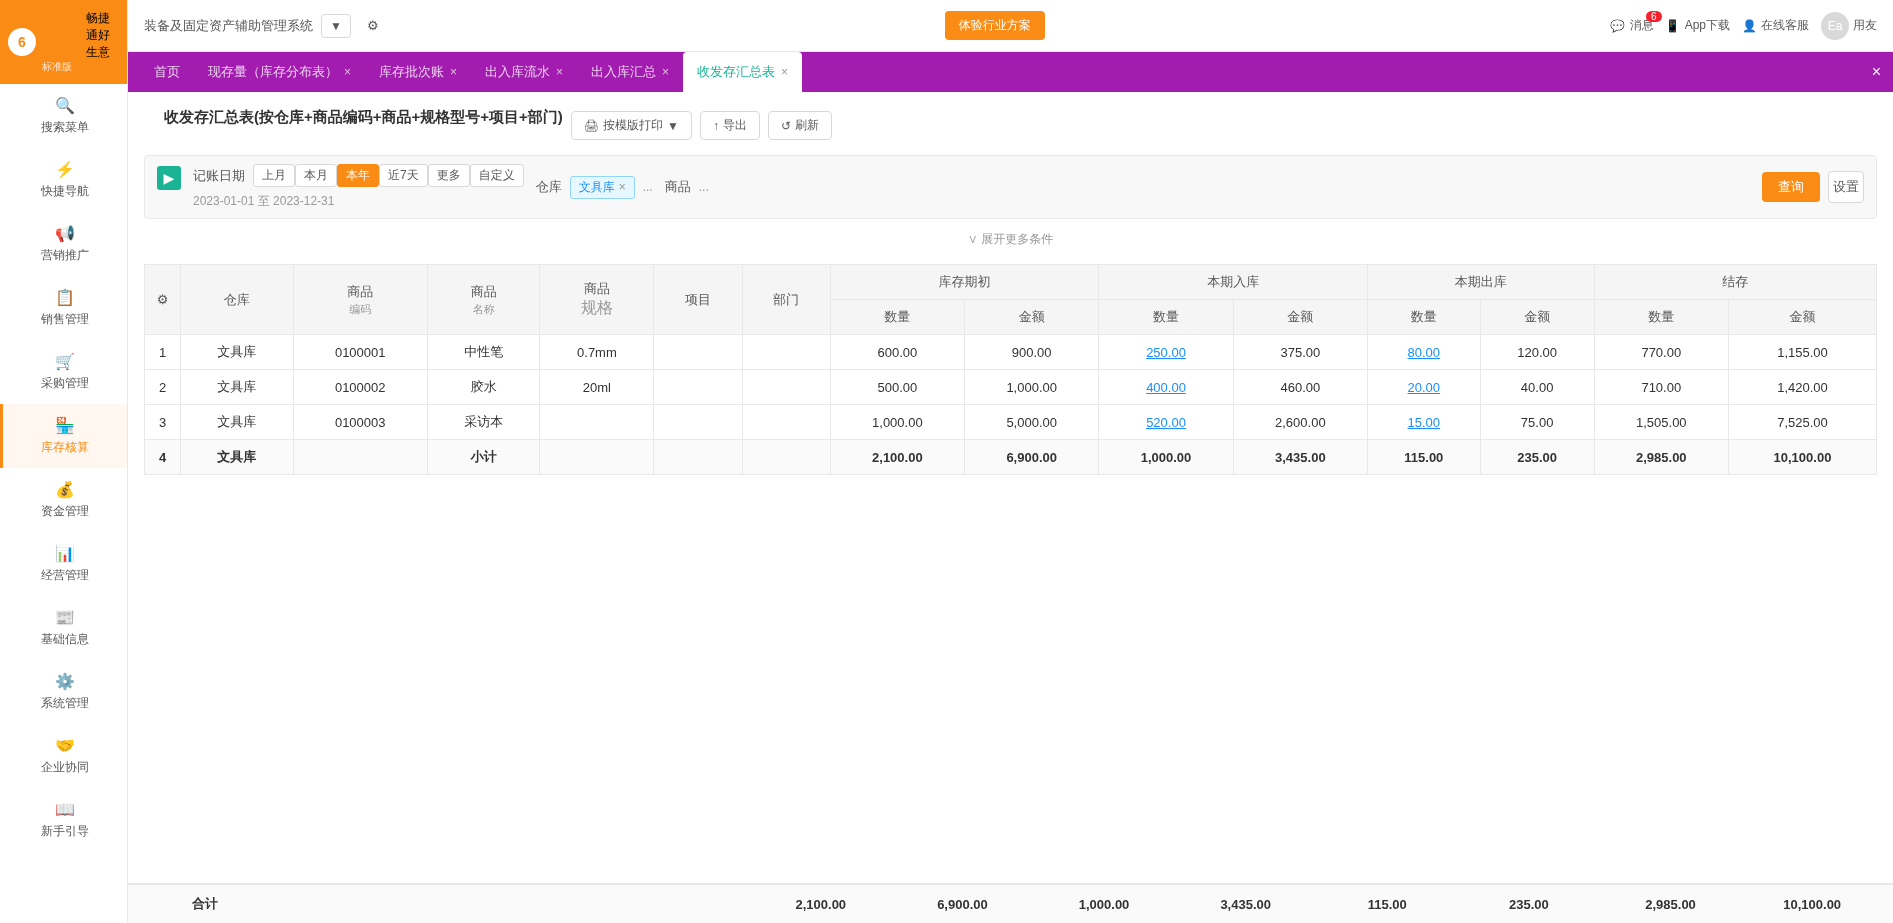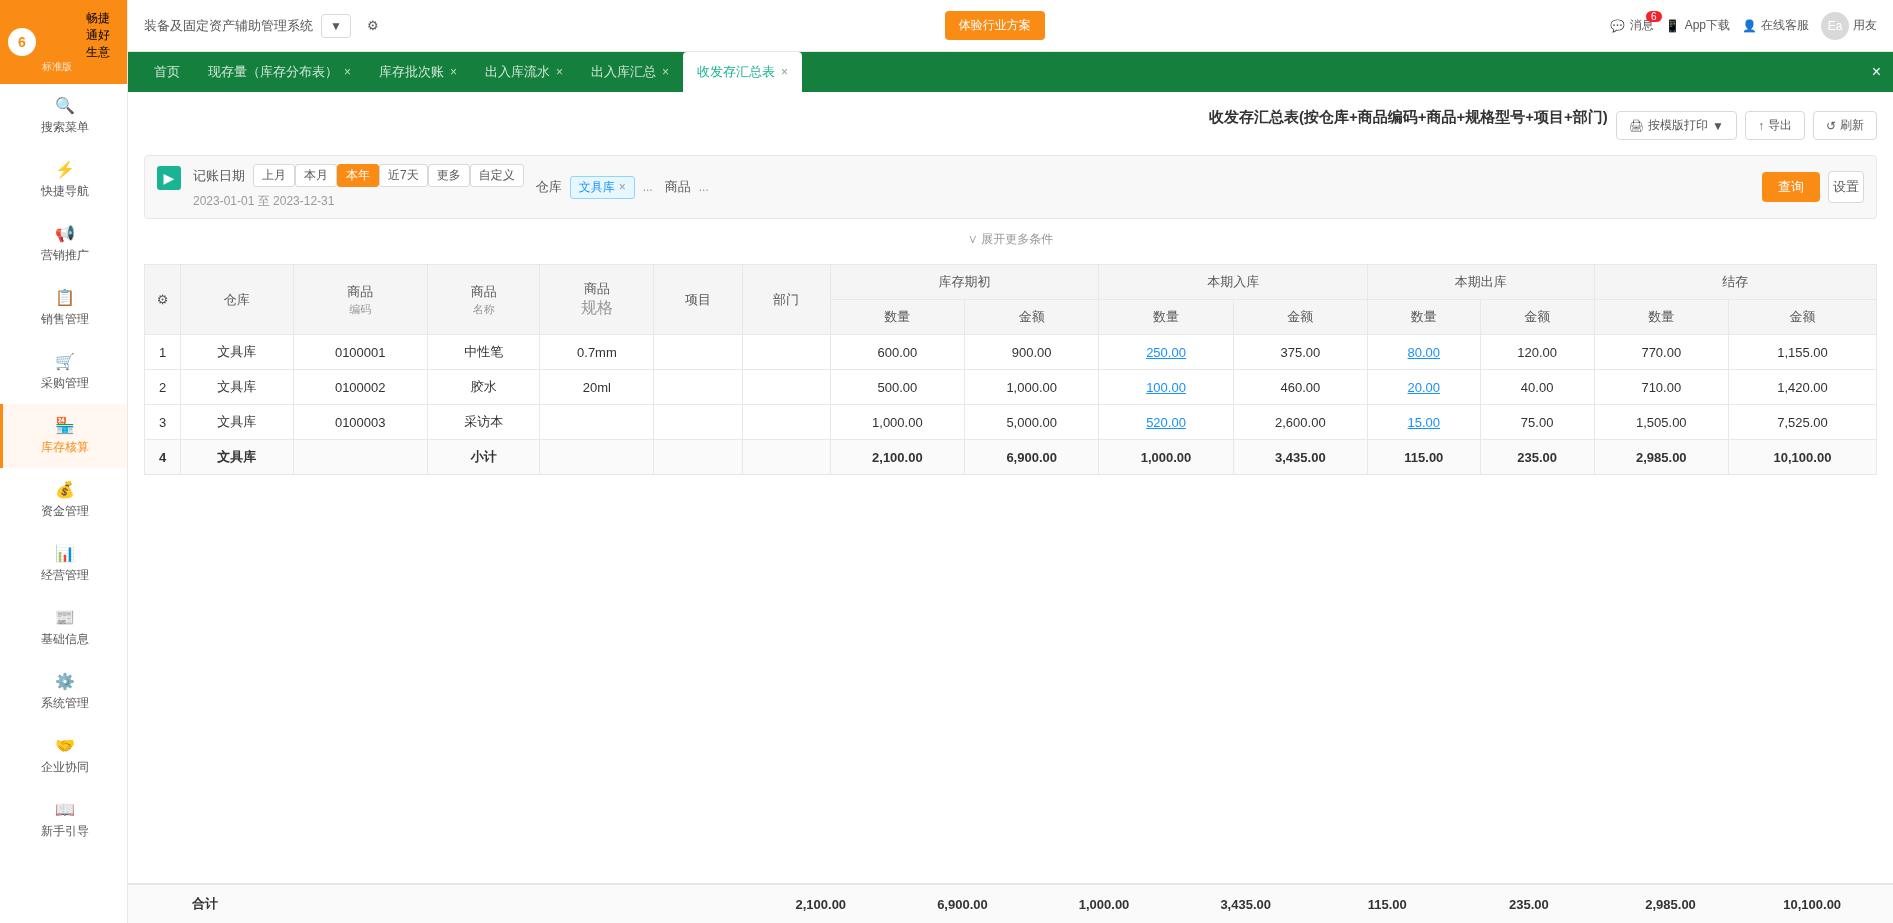--- a/index.html
+++ b/index.html
@@ -23,21 +23,21 @@
     .topbar { background: #fff; height: 52px; display: flex; align-items: center; justify-content: space-between; padding: 0 16px; border-bottom: 1px solid #e8e8e8; flex-shrink: 0; }
     .topbar-left { display: flex; align-items: center; gap: 8px; color: #595959; font-size: 13px; }
     .topbar-dropdown { border: 1px solid #d9d9d9; border-radius: 4px; padding: 4px 8px; cursor: pointer; display: flex; align-items: center; gap: 4px; font-size: 12px; }
     .topbar-btn { background: #fa8c16; color: #fff; border: none; border-radius: 4px; padding: 6px 14px; cursor: pointer; font-size: 12px; }
     .topbar-icon-group { display: flex; align-items: center; gap: 12px; color: #595959; font-size: 12px; }
     .topbar-icon-item { display: flex; align-items: center; gap: 4px; cursor: pointer; position: relative; }
     .badge { background: #f5222d; color: #fff; border-radius: 10px; font-size: 10px; padding: 0 4px; min-width: 16px; text-align: center; position: absolute; top: -6px; right: -8px; }
     .user-avatar { width: 28px; height: 28px; background: #d9d9d9; border-radius: 50%; display: flex; align-items: center; justify-content: center; font-size: 12px; color: #fff; }
 
     
-    .tabbar { background: #15803d; display: flex; align-items: center; padding: 0 12px; flex-shrink: 0; height: 40px; }
+    .tabbar { background: #a21caf; display: flex; align-items: center; padding: 0 12px; flex-shrink: 0; height: 40px; }
     .tab-item { display: flex; align-items: center; gap: 6px; padding: 0 14px; height: 40px; cursor: pointer; color: rgba(255,255,255,0.8); font-size: 13px; white-space: nowrap; }
     .tab-item.active { background: #fff; color: #1ab394; border-radius: 4px 4px 0 0; }
     .tab-item .tab-close { font-size: 12px; color: rgba(255,255,255,0.7); cursor: pointer; }
     .tab-item.active .tab-close { color: #999; }
     .tab-bar-close { margin-left: auto; color: #fff; cursor: pointer; font-size: 16px; }
 
     
     .page-content { flex: 1; overflow-y: auto; background: #fff; margin: 0; padding: 16px; }
     .page-title { font-size: 15px; font-weight: bold; color: #333; margin-bottom: 16px; }
     .filter-label { color: #595959; font-size: 13px; white-space: nowrap; }
@@ -60,21 +60,21 @@
     .data-table td { padding: 8px 10px; border: 1px solid #e8e8e8; text-align: center; color: #333; }
     .data-table .subtotal-row td { font-weight: bold; background: #fafafa; }
     .data-table .subtotal-row td:nth-child(3) { color: #333; }
     .num-link { color: #1890ff; text-decoration: underline; cursor: pointer; }
     .settings-col { width: 36px; }
 
     
     .page-footer { background: #fafafa; border-top: 2px solid #e8e8e8; padding: 10px 16px; display: flex; align-items: center; gap: 12px; flex-shrink: 0; }
     .footer-cell { flex: 1; text-align: center; font-weight: bold; color: #333; font-size: 13px; }
 
-    .page-header-actions { display: flex; align-items: center; gap: 8px; margin-bottom: 12px; justify-content: flex-end; margin-left: 20px; }
+    .page-header-actions { display: flex; align-items: center; gap: 8px; margin-bottom: 12px; justify-content: flex-start; margin-left: 20px; }
     .header-right-btns { display: flex; align-items: center; gap: 8px; }
     .btn-template { background: #fff; color: #595959; border: 1px solid #d9d9d9; border-radius: 4px; padding: 5px 12px; cursor: pointer; font-size: 12px; display: flex; align-items: center; gap: 4px; }
     .btn-export { background: #fff; color: #595959; border: 1px solid #d9d9d9; border-radius: 4px; padding: 5px 12px; cursor: pointer; font-size: 12px; display: flex; align-items: center; gap: 4px; }
     .btn-refresh { background: #fff; color: #595959; border: 1px solid #d9d9d9; border-radius: 4px; padding: 5px 12px; cursor: pointer; font-size: 12px; display: flex; align-items: center; gap: 4px; }
 
     .filter-section { display: flex; align-items: flex-start; gap: 0; background: #f8f8f8; border: 1px solid #e8e8e8; border-radius: 4px; padding: 8px 12px; margin-bottom: 8px; }
     .filter-toggle-btn { background: #1ab394; color: #fff; border: none; border-radius: 3px; width: 24px; height: 24px; display: flex; align-items: center; justify-content: center; cursor: pointer; margin-right: 12px; font-size: 14px; flex-shrink: 0; margin-top: 2px; }
     .filter-fields { flex: 1; display: flex; flex-wrap: wrap; align-items: center; gap: 12px; }
     .filter-field-group { display: flex; flex-direction: column; gap: 2px; }
     .filter-field-row { display: flex; align-items: center; gap: 8px; }
@@ -323,21 +323,21 @@
           <tr>
     <td>2</td>
     <td>文具库</td>
     <td>0100002</td>
     <td>胶水</td>
     <td>20ml</td>
     <td></td>
     <td></td>
     <td>500.00</td>
     <td>1,000.00</td>
-    <td><span class="num-link">100.00</span></td>
+    <td><span class="num-link">400.00</span></td>
     <td>460.00</td>
     <td><span class="num-link">20.00</span></td>
     <td>40.00</td>
     <td>710.00</td>
     <td>1,420.00</td>
   </tr>
           <tr>
     <td>3</td>
     <td>文具库</td>
     <td>0100003</td>

